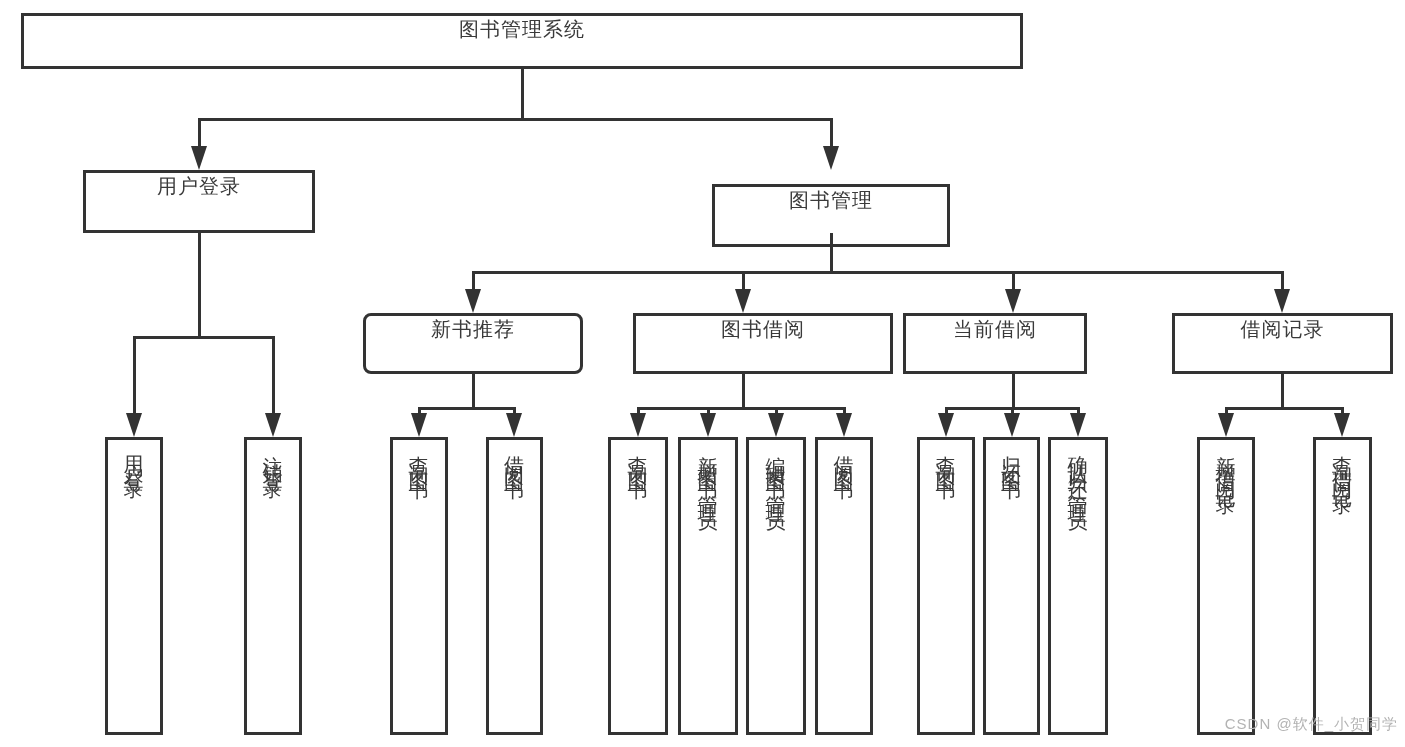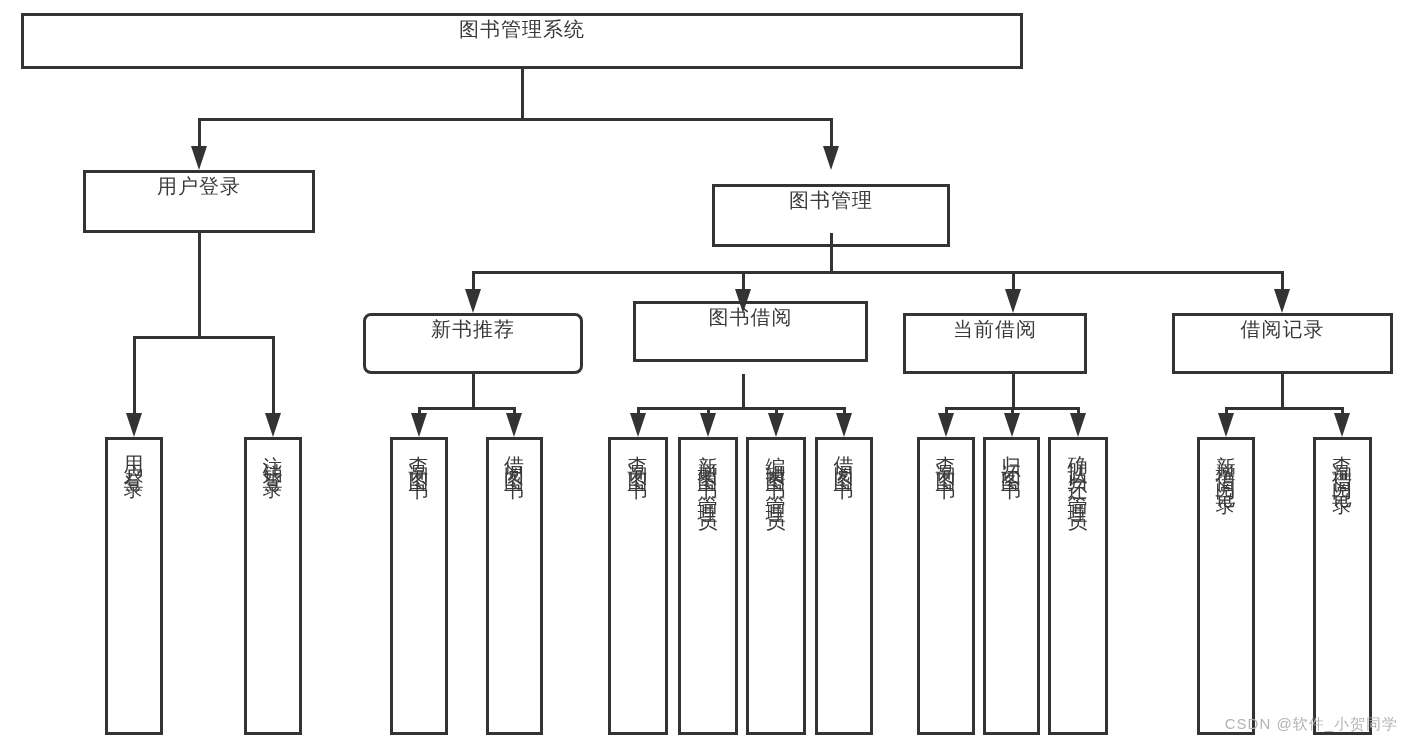--- a/index.html
+++ b/index.html
@@ -75,21 +75,21 @@
       </div>
       <div class="node h" style="left: 83px; top: 170px; width: 232px; height: 63px;">
         <span class="lbl">用户登录</span>
       </div>
       <div class="node h" style="left: 712px; top: 184px; width: 238px; height: 63px;">
         <span class="lbl">图书管理</span>
       </div>
       <div class="node h" style="left: 363px; top: 313px; width: 220px; height: 61px; border-radius: 8px;">
         <span class="lbl">新书推荐</span>
       </div>
-      <div class="node h" style="left: 633px; top: 301px; width: 235px; height: 61px;">
+      <div class="node h" style="left: 633px; top: 313px; width: 260px; height: 61px;">
         <span class="lbl">图书借阅</span>
       </div>
       <div class="node h" style="left: 903px; top: 313px; width: 184px; height: 61px;">
         <span class="lbl">当前借阅</span>
       </div>
       <div class="node h" style="left: 1172px; top: 313px; width: 221px; height: 61px;">
         <span class="lbl">借阅记录</span>
       </div>
       <div class="node v" style="left: 105px; top: 437px; width: 58px; height: 298px;">
         <span class="lbl">用户登录</span>

